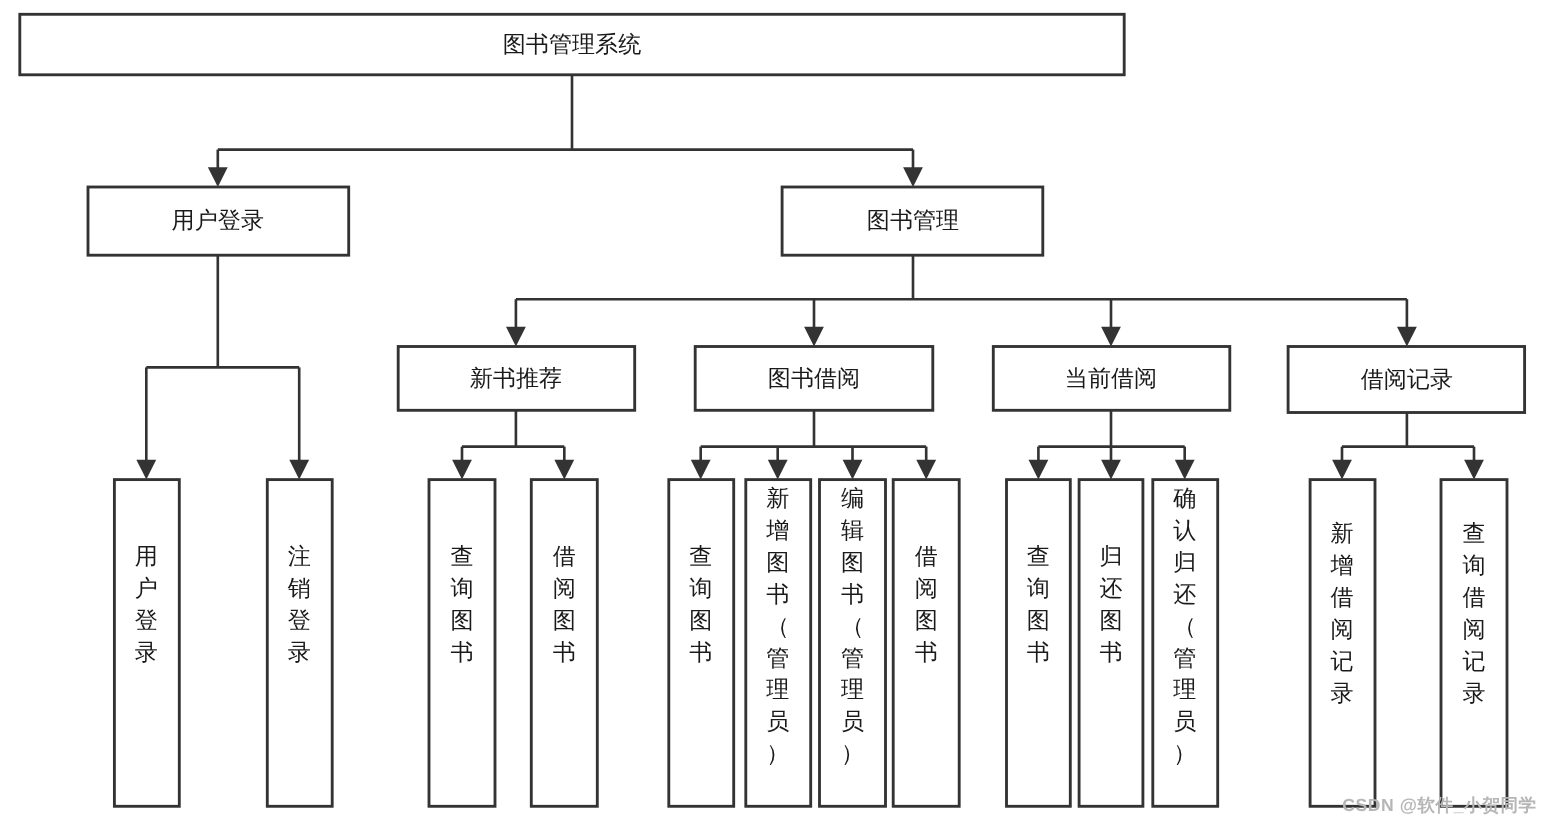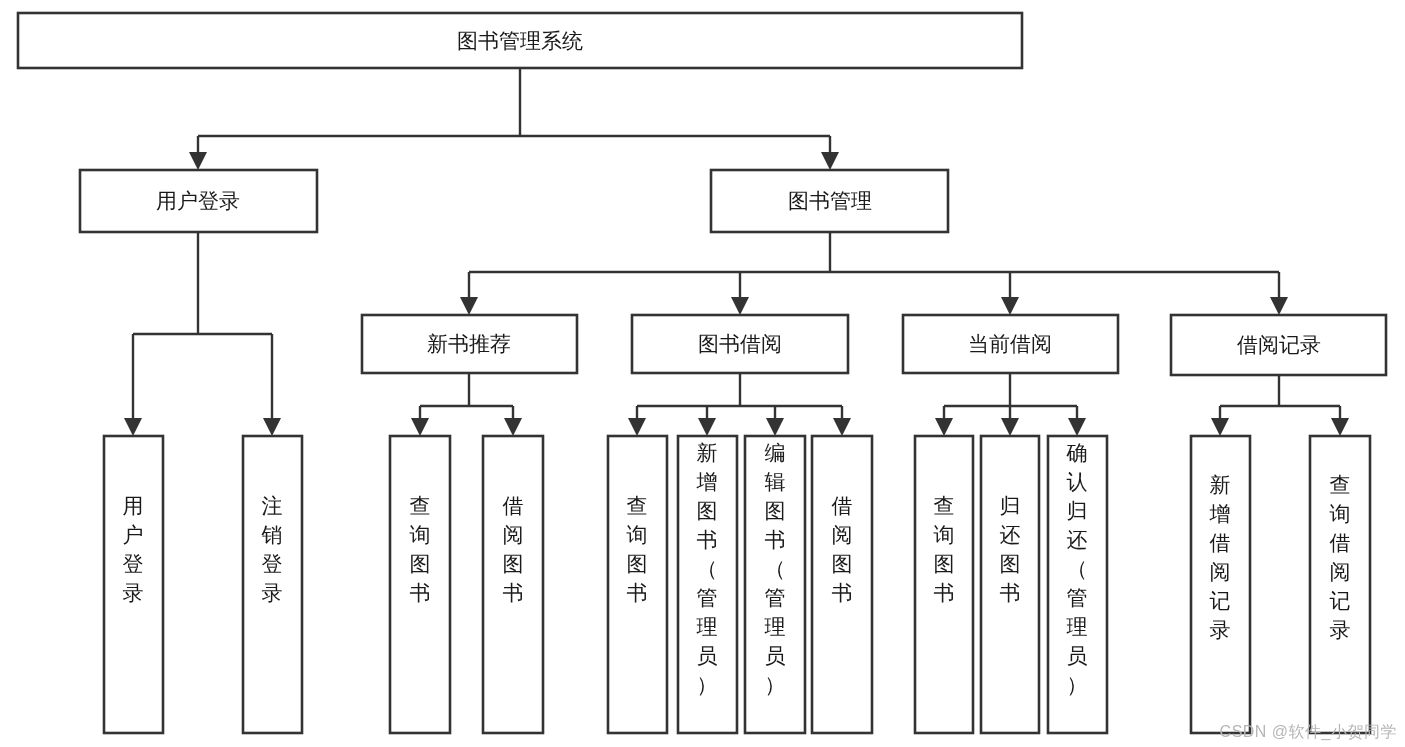--- a/index.html
+++ b/index.html
@@ -57,20 +57,21 @@
   .watermark {
     position: absolute;
     right: 8px;
     bottom: 4px;
     font-family: "Liberation Sans", "DejaVu Sans", sans-serif;
     font-size: 16px;
     color: #b6b6b6;
     letter-spacing: 0.5px;
     white-space: nowrap;
     pointer-events: none;
+    font-weight: bold;
   }
 </style>
 </head>
 <body>
 
 <div id="diagram-root">
 
   <svg class="diagram-canvas" viewBox="0 0 1405 747" xmlns="http://www.w3.org/2000/svg">
 
     <defs>

